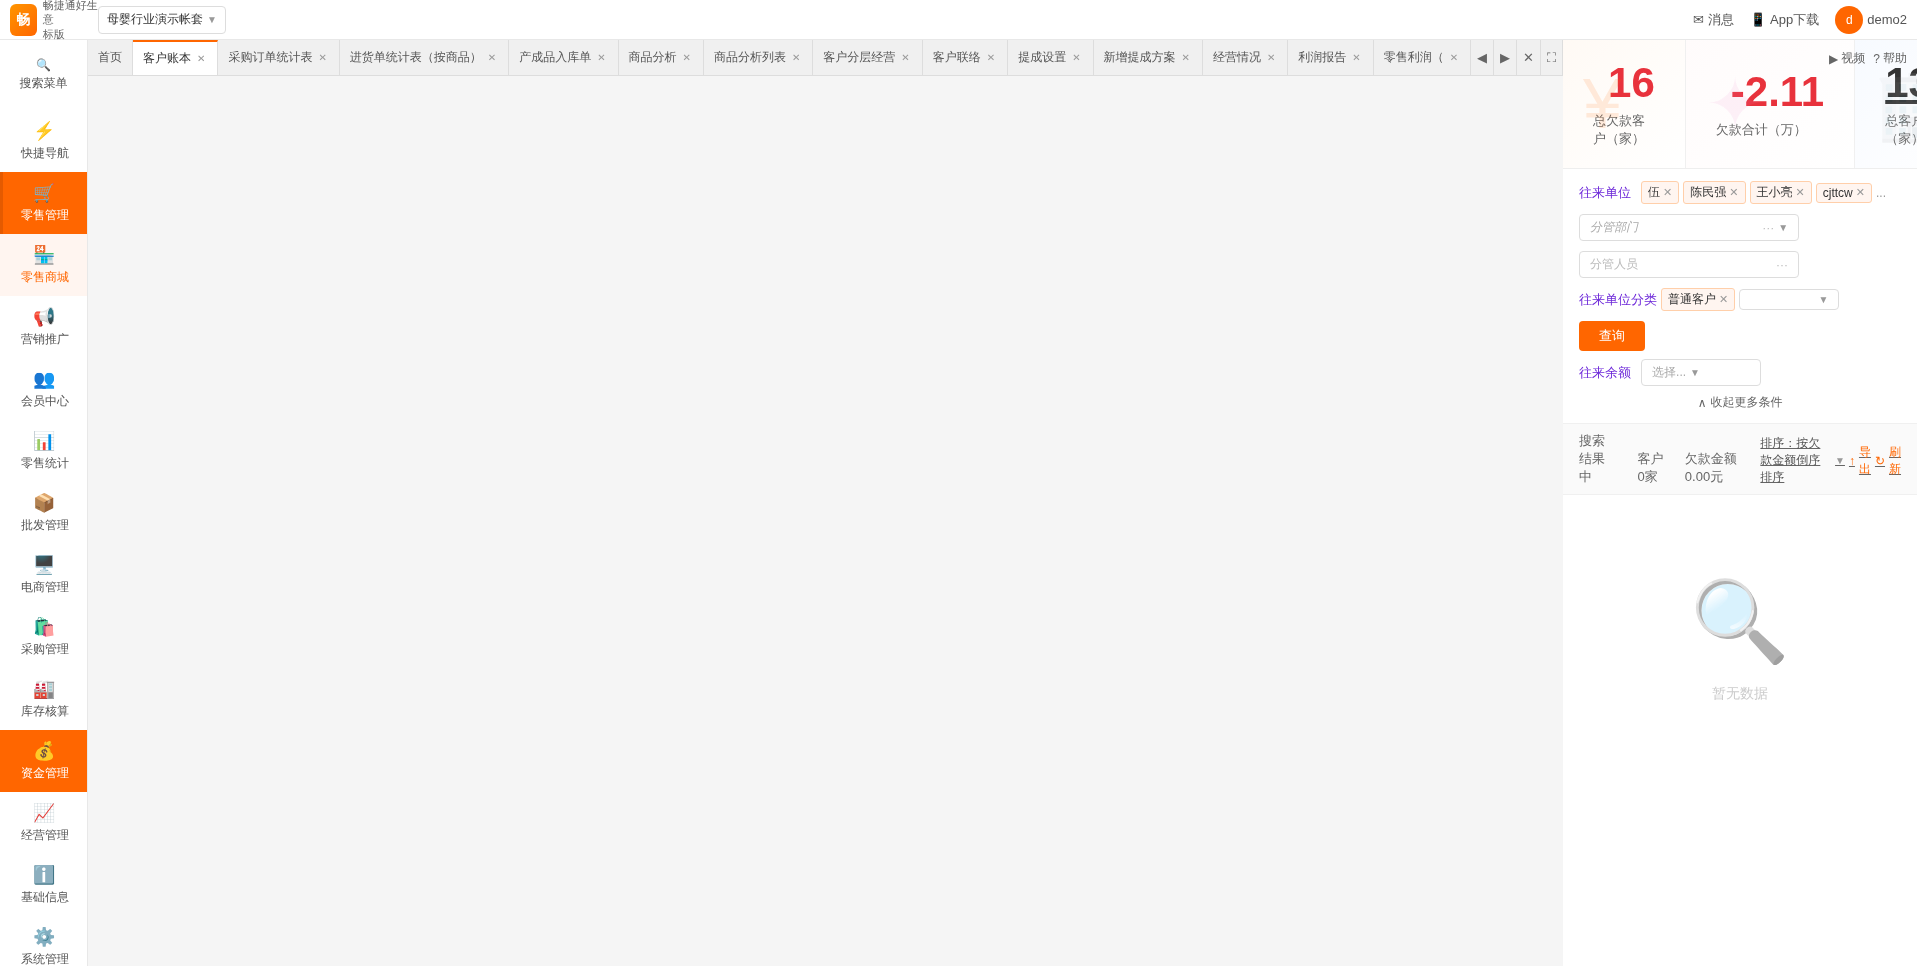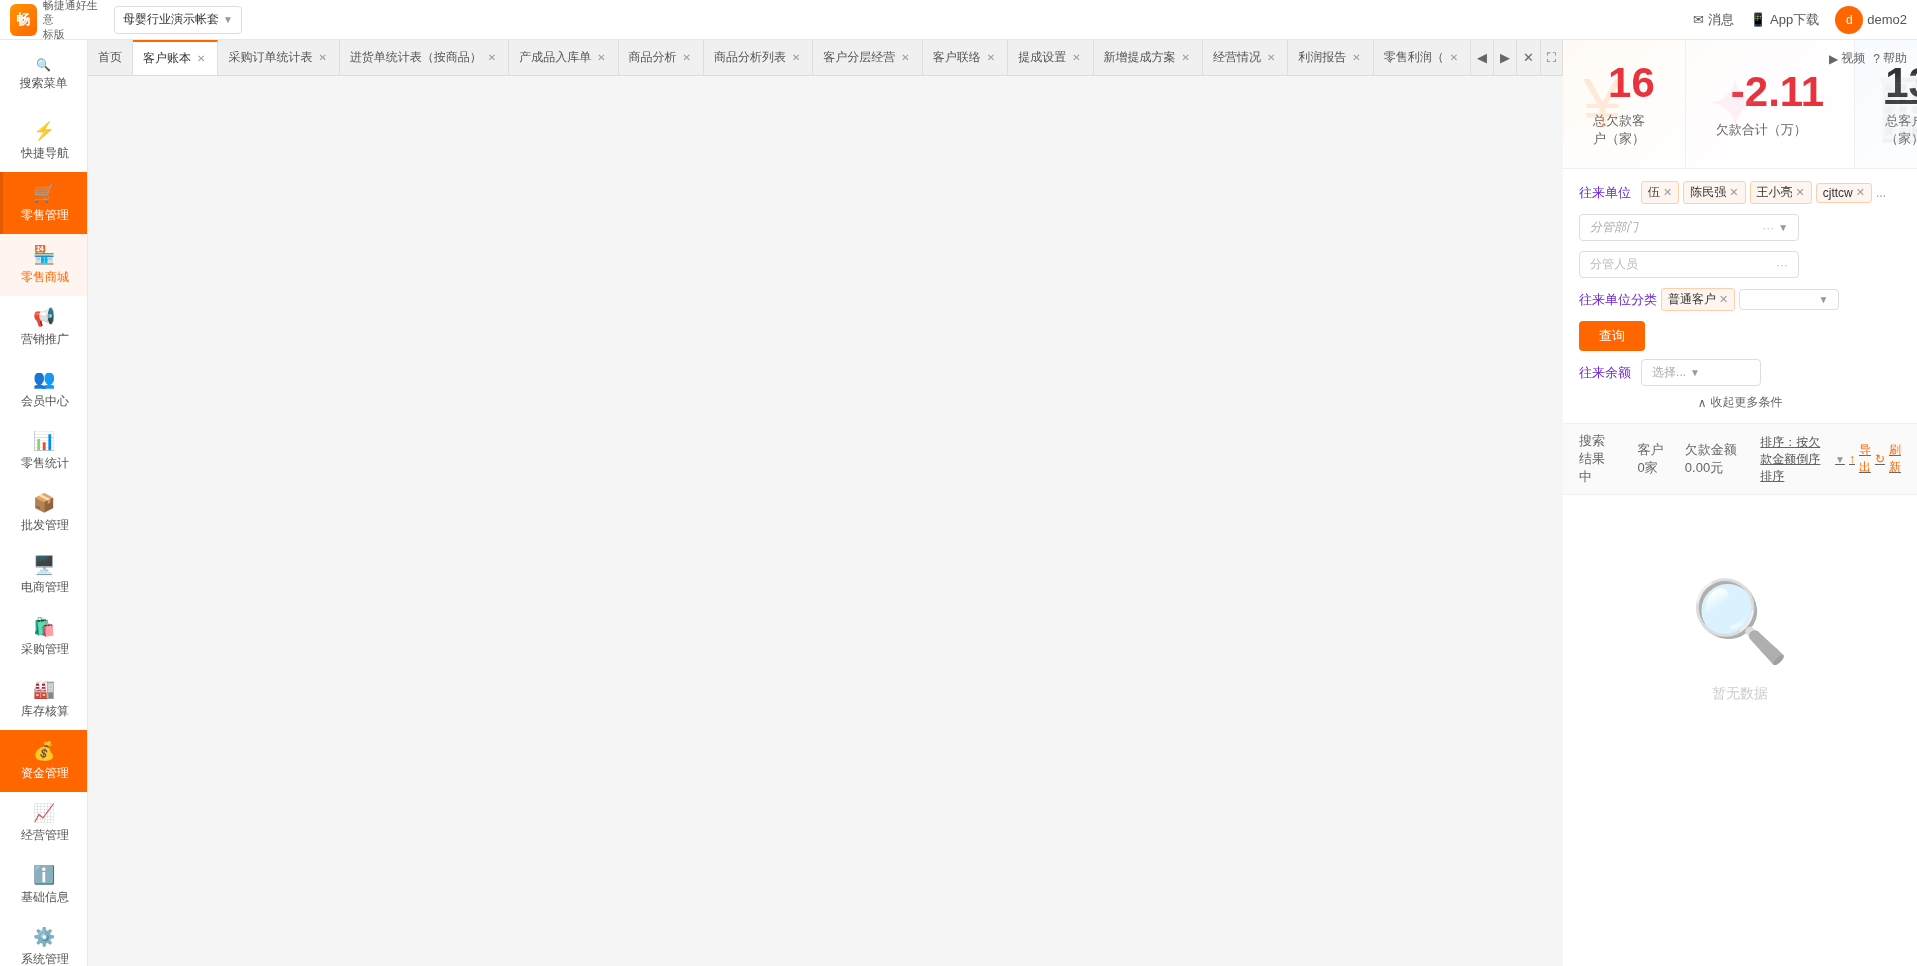--- a/index.html
+++ b/index.html
@@ -11,21 +11,21 @@
     .main-area { display: flex; flex: 1; overflow: hidden; }
     .sidebar { width: 88px; background: #fff; border-right: 1px solid #e8e8e8; display: flex; flex-direction: column; flex-shrink: 0; overflow-y: auto; }
     .content-area { flex: 1; display: flex; flex-direction: row; overflow: hidden; }
     .tab-bar { background: #f0f0f0; display: flex; align-items: center; height: 36px; flex-shrink: 0; border-bottom: 1px solid #ddd; overflow: hidden; }
     .main-content { flex: 1; overflow-y: auto; background: #fff; }
 
     
     .logo-area { display: flex; align-items: center; gap: 6px; width: 88px; flex-shrink: 0; }
     .logo-icon { width: 32px; height: 32px; background: linear-gradient(135deg, #ff9500, #ff6600); border-radius: 6px; display: flex; align-items: center; justify-content: center; color: white; font-size: 14px; font-weight: bold; }
     .logo-text { font-size: 11px; color: #666; line-height: 1.3; }
-    .dropdown-selector { display: flex; align-items: center; gap: 4px; border: 1px solid #ddd; border-radius: 4px; padding: 2px 8px; cursor: pointer; font-size: 12px; color: #333; background: #fff; height: 28px; margin-left: 16px; }
+    .dropdown-selector { display: flex; align-items: center; gap: 4px; border: 1px solid #ddd; border-radius: 4px; padding: 2px 8px; cursor: pointer; font-size: 12px; color: #333; background: #fff; height: 28px; margin-left: 0; }
     .top-bar-right { margin-left: auto; display: flex; align-items: center; gap: 16px; }
     .top-bar-item { display: flex; align-items: center; gap: 4px; cursor: pointer; color: #555; font-size: 13px; }
     .avatar { width: 28px; height: 28px; border-radius: 50%; background: #ff6600; display: flex; align-items: center; justify-content: center; color: white; font-size: 12px; }
 
     
     .sidebar-search { padding: 10px 6px; }
     .sidebar-search-btn { width: 100%; background: none; border: none; cursor: pointer; display: flex; flex-direction: column; align-items: center; gap: 3px; padding: 8px 4px; font-size: 12px; color: #555; }
     .sidebar-nav-item { display: flex; flex-direction: column; align-items: center; padding: 10px 4px; cursor: pointer; font-size: 12px; color: #555; gap: 3px; border-left: 3px solid transparent; }
     .sidebar-nav-item.active { background: #ff6600; color: white; border-left-color: #e55a00; }
     .sidebar-nav-item.active-sub { background: #fff5f0; color: #ff6600; }
@@ -62,21 +62,21 @@
     .filter-dropdown-wide { min-width: 220px; }
     .filter-staff-input { display: flex; align-items: center; gap: 4px; border: 1px solid #ddd; border-radius: 4px; padding: 4px 10px; font-size: 12px; color: #333; background: #fff; min-width: 220px; }
     .filter-classify-group { display: flex; align-items: center; gap: 4px; }
     .classify-tag { display: flex; align-items: center; gap: 3px; background: #fff5f0; border: 1px solid #ffcfaa; border-radius: 3px; padding: 2px 6px; font-size: 12px; color: #333; }
     .classify-dropdown { display: flex; align-items: center; gap: 4px; border: 1px solid #ddd; border-radius: 4px; padding: 4px 10px; font-size: 12px; min-width: 100px; cursor: pointer; }
     .query-btn { background: #ff6600; color: white; border: none; border-radius: 4px; padding: 6px 20px; font-size: 13px; cursor: pointer; white-space: nowrap; }
     .collapse-btn { display: flex; align-items: center; gap: 4px; color: #666; font-size: 12px; cursor: pointer; }
     .balance-select { border: 1px solid #ddd; border-radius: 4px; padding: 4px 10px; font-size: 12px; min-width: 120px; cursor: pointer; display: flex; align-items: center; gap: 4px; }
 
     
-    .result-bar { display: flex; align-items: center; padding: 8px 16px; background: #fafafa; border-bottom: 1px solid #f0f0f0; font-size: 13px; color: #666; gap: 20px; }
+    .result-bar { display: flex; align-items: flex-end; padding: 8px 16px; background: #fafafa; border-bottom: 1px solid #f0f0f0; font-size: 13px; color: #666; gap: 20px; }
     .result-bar-right { margin-left: auto; display: flex; align-items: center; gap: 4px; text-decoration: underline; }
     .sort-dropdown { display: flex; align-items: center; gap: 4px; cursor: pointer; color: #555; font-size: 12px; }
     .action-btn { display: flex; align-items: center; gap: 4px; cursor: pointer; color: #ff6600; font-size: 12px; }
 
     
     .data-table { width: 100%; border-collapse: collapse; }
     .data-table th { background: #fafafa; padding: 10px 16px; text-align: left; font-weight: 500; font-size: 13px; color: #333; border-bottom: 1px solid #f0f0f0; }
 
     
     .empty-state { display: flex; flex-direction: column; align-items: center; justify-content: center; padding: 80px 20px; color: #bbb; }

